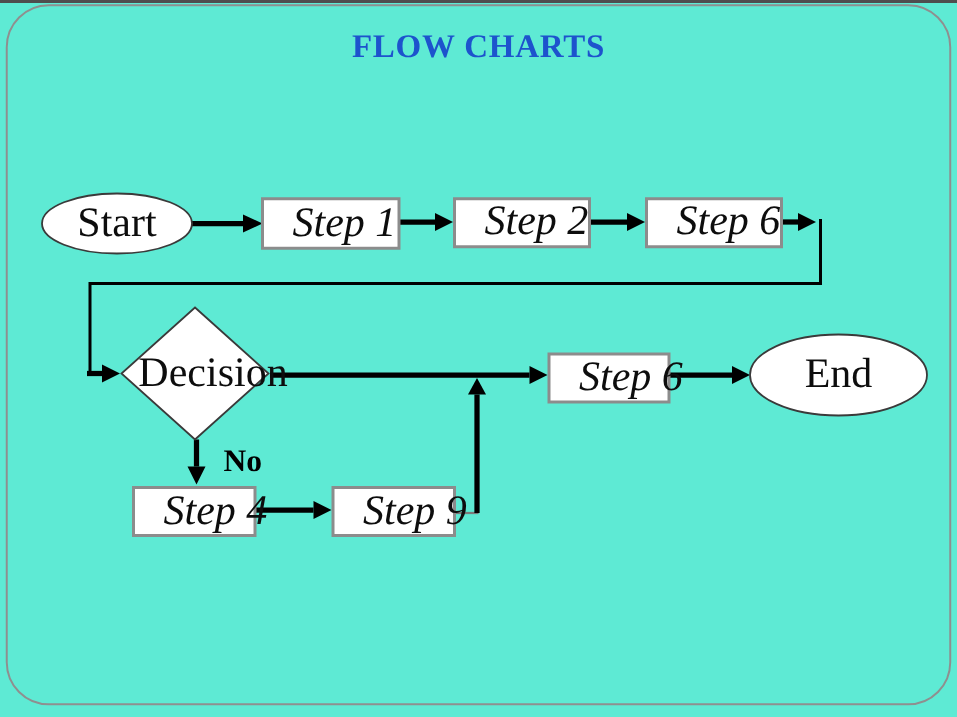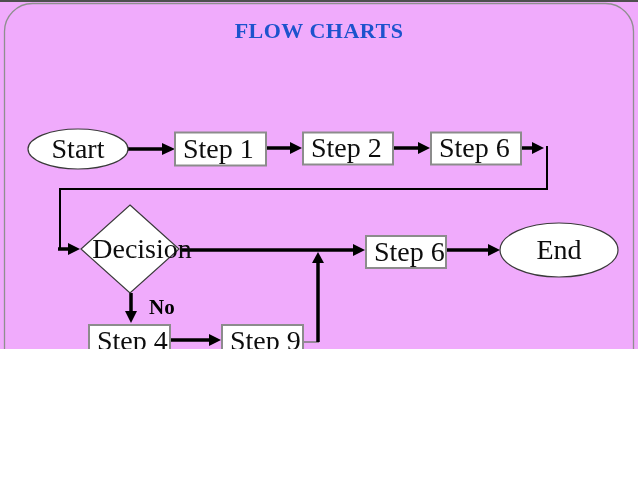--- a/index.html
+++ b/index.html
@@ -3,22 +3,22 @@
 <meta charset="utf-8">
 <style>
   html, body {
     margin: 0;
     padding: 0;
     background: #ffffff;
   }
   .stage {
     position: relative;
     width: 638px;
-    height: 349px;
-    background: #f0abfc;
+    height: 478px;
+    background: #5eead4;
     overflow: hidden;
     font-family: "Liberation Serif", "DejaVu Serif", serif;
   }
   .layer {
     position: absolute;
     left: 0;
     top: 0;
   }
   .slide-title {
     position: absolute;
@@ -44,21 +44,22 @@
   .slide-subtitle .period {
     color: #1a1a1a;
   }
   .node-label {
     position: absolute;
     font-size: 28px;
     color: #0d0d0d;
     white-space: nowrap;
   }
   .node-label.boxed {
-    padding-left: 8px;
+    padding-left: 20px;
+    font-style: italic;
   }
   .node-label.centered {
     text-align: center;
   }
   .edge-label {
     position: absolute;
     font-size: 21px;
     font-weight: bold;
     color: #000000;
     white-space: nowrap;

